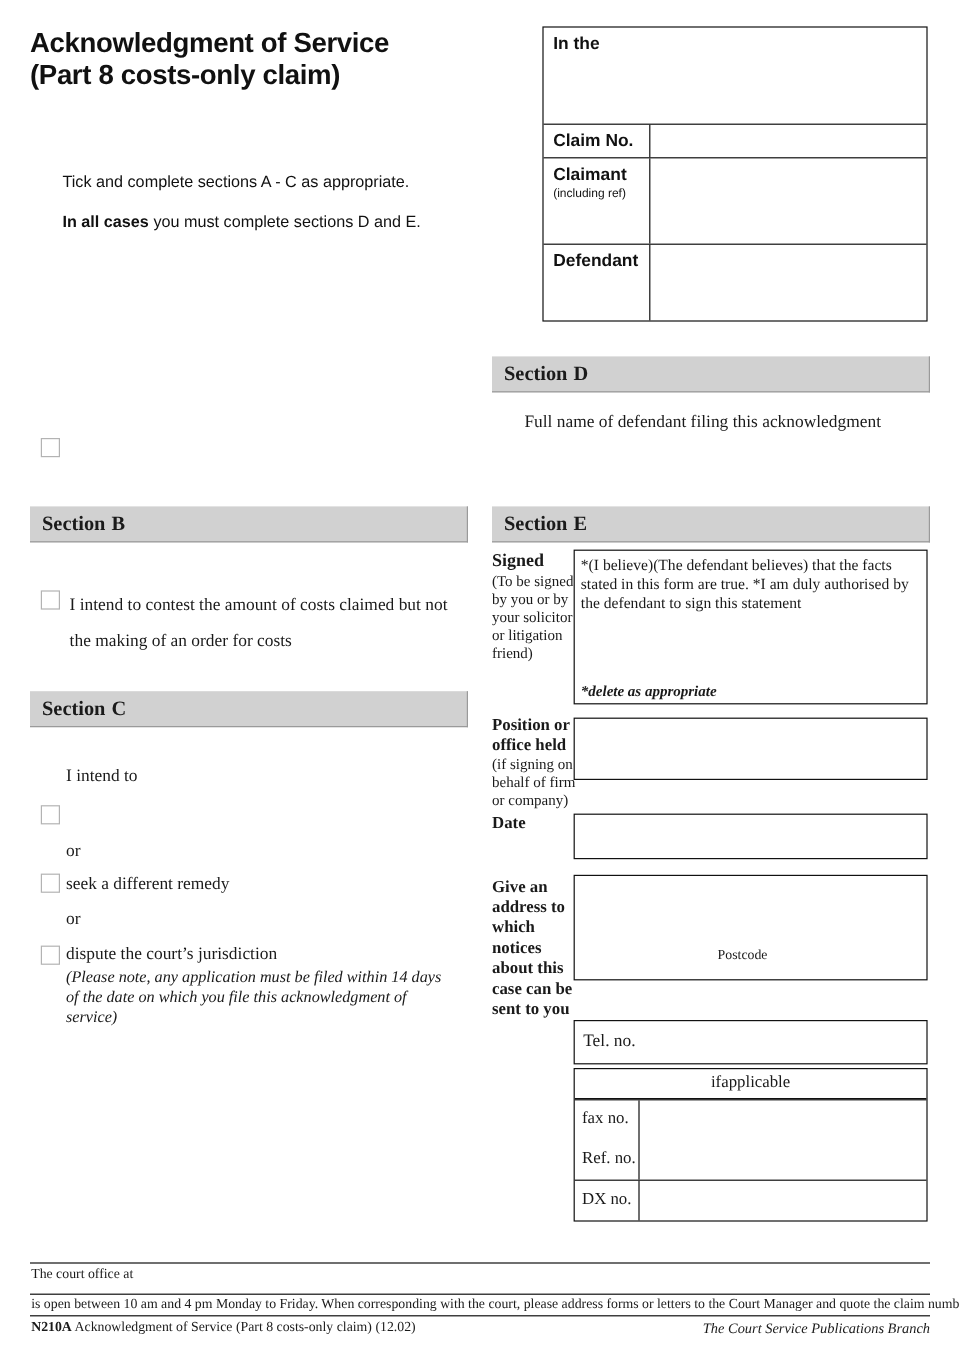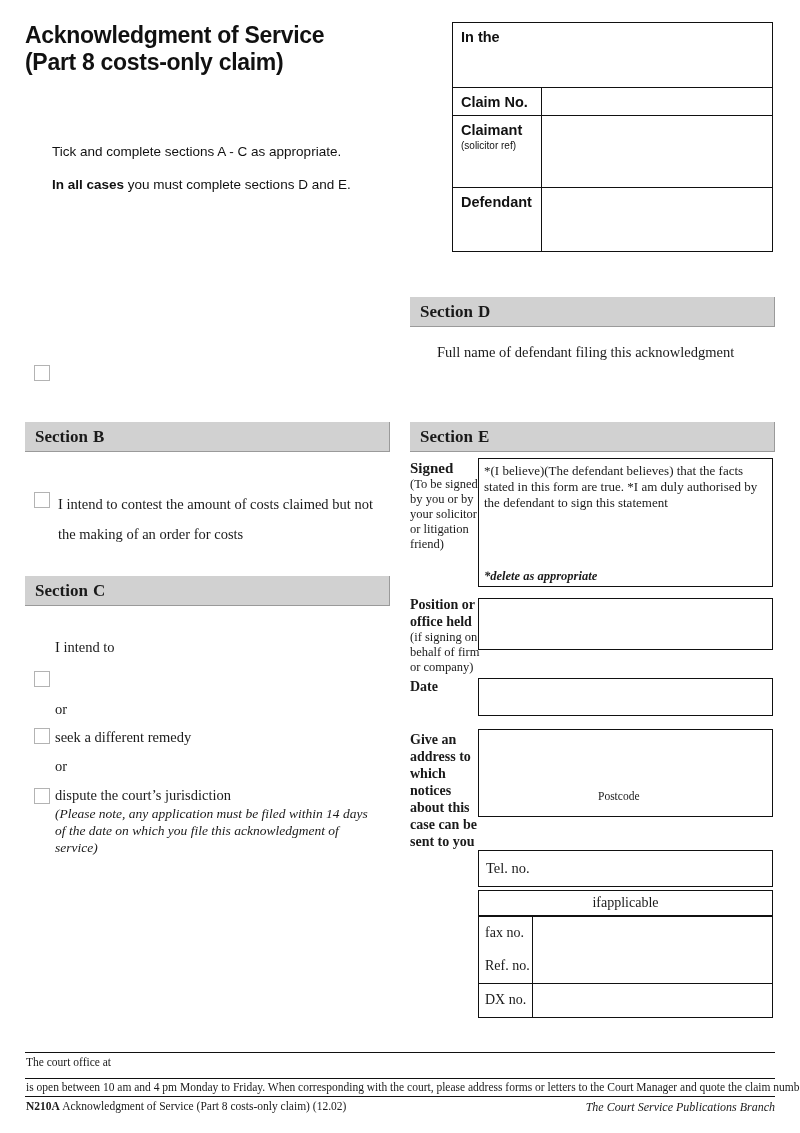--- a/index.html
+++ b/index.html
@@ -76,21 +76,21 @@
     font-size: 10px;
     line-height: 12px;
     margin-top: 1px;
   }
   .court-label.narrow {
     width: 89px;
     border-right: 1.6px solid #111;
   }
   .court-value { flex: 1; }
   .h-inthe { height: 64px; }
-  .h-claimno { height: 28px; }
+  .h-claimno { height: 28px; margin-top: 16px; }
   .h-claimant { height: 72px; }
   .h-defendant { height: 64px; }
 
   
   .sec-bar {
     position: absolute;
     background: #d1d1d1;
     border-right: 1px solid #9a9a9a;
     border-bottom: 1px solid #9a9a9a;
     box-sizing: border-box;
@@ -272,21 +272,21 @@
       <div class="court-label">In the</div>
       <div class="court-value"></div>
     </div>
     <div class="court-row h-claimno">
       <div class="court-label narrow">Claim No.</div>
       <div class="court-value"></div>
     </div>
     <div class="court-row h-claimant">
       <div class="court-label narrow">
         <span>Claimant</span>
-        <span class="sub">(solicitor ref)</span>
+        <span class="sub">(including ref)</span>
       </div>
       <div class="court-value"></div>
     </div>
     <div class="court-row h-defendant">
       <div class="court-label narrow">Defendant</div>
       <div class="court-value"></div>
     </div>
   </div>
 
   <div class="cbox" style="left:34px; top:365px;"></div>

